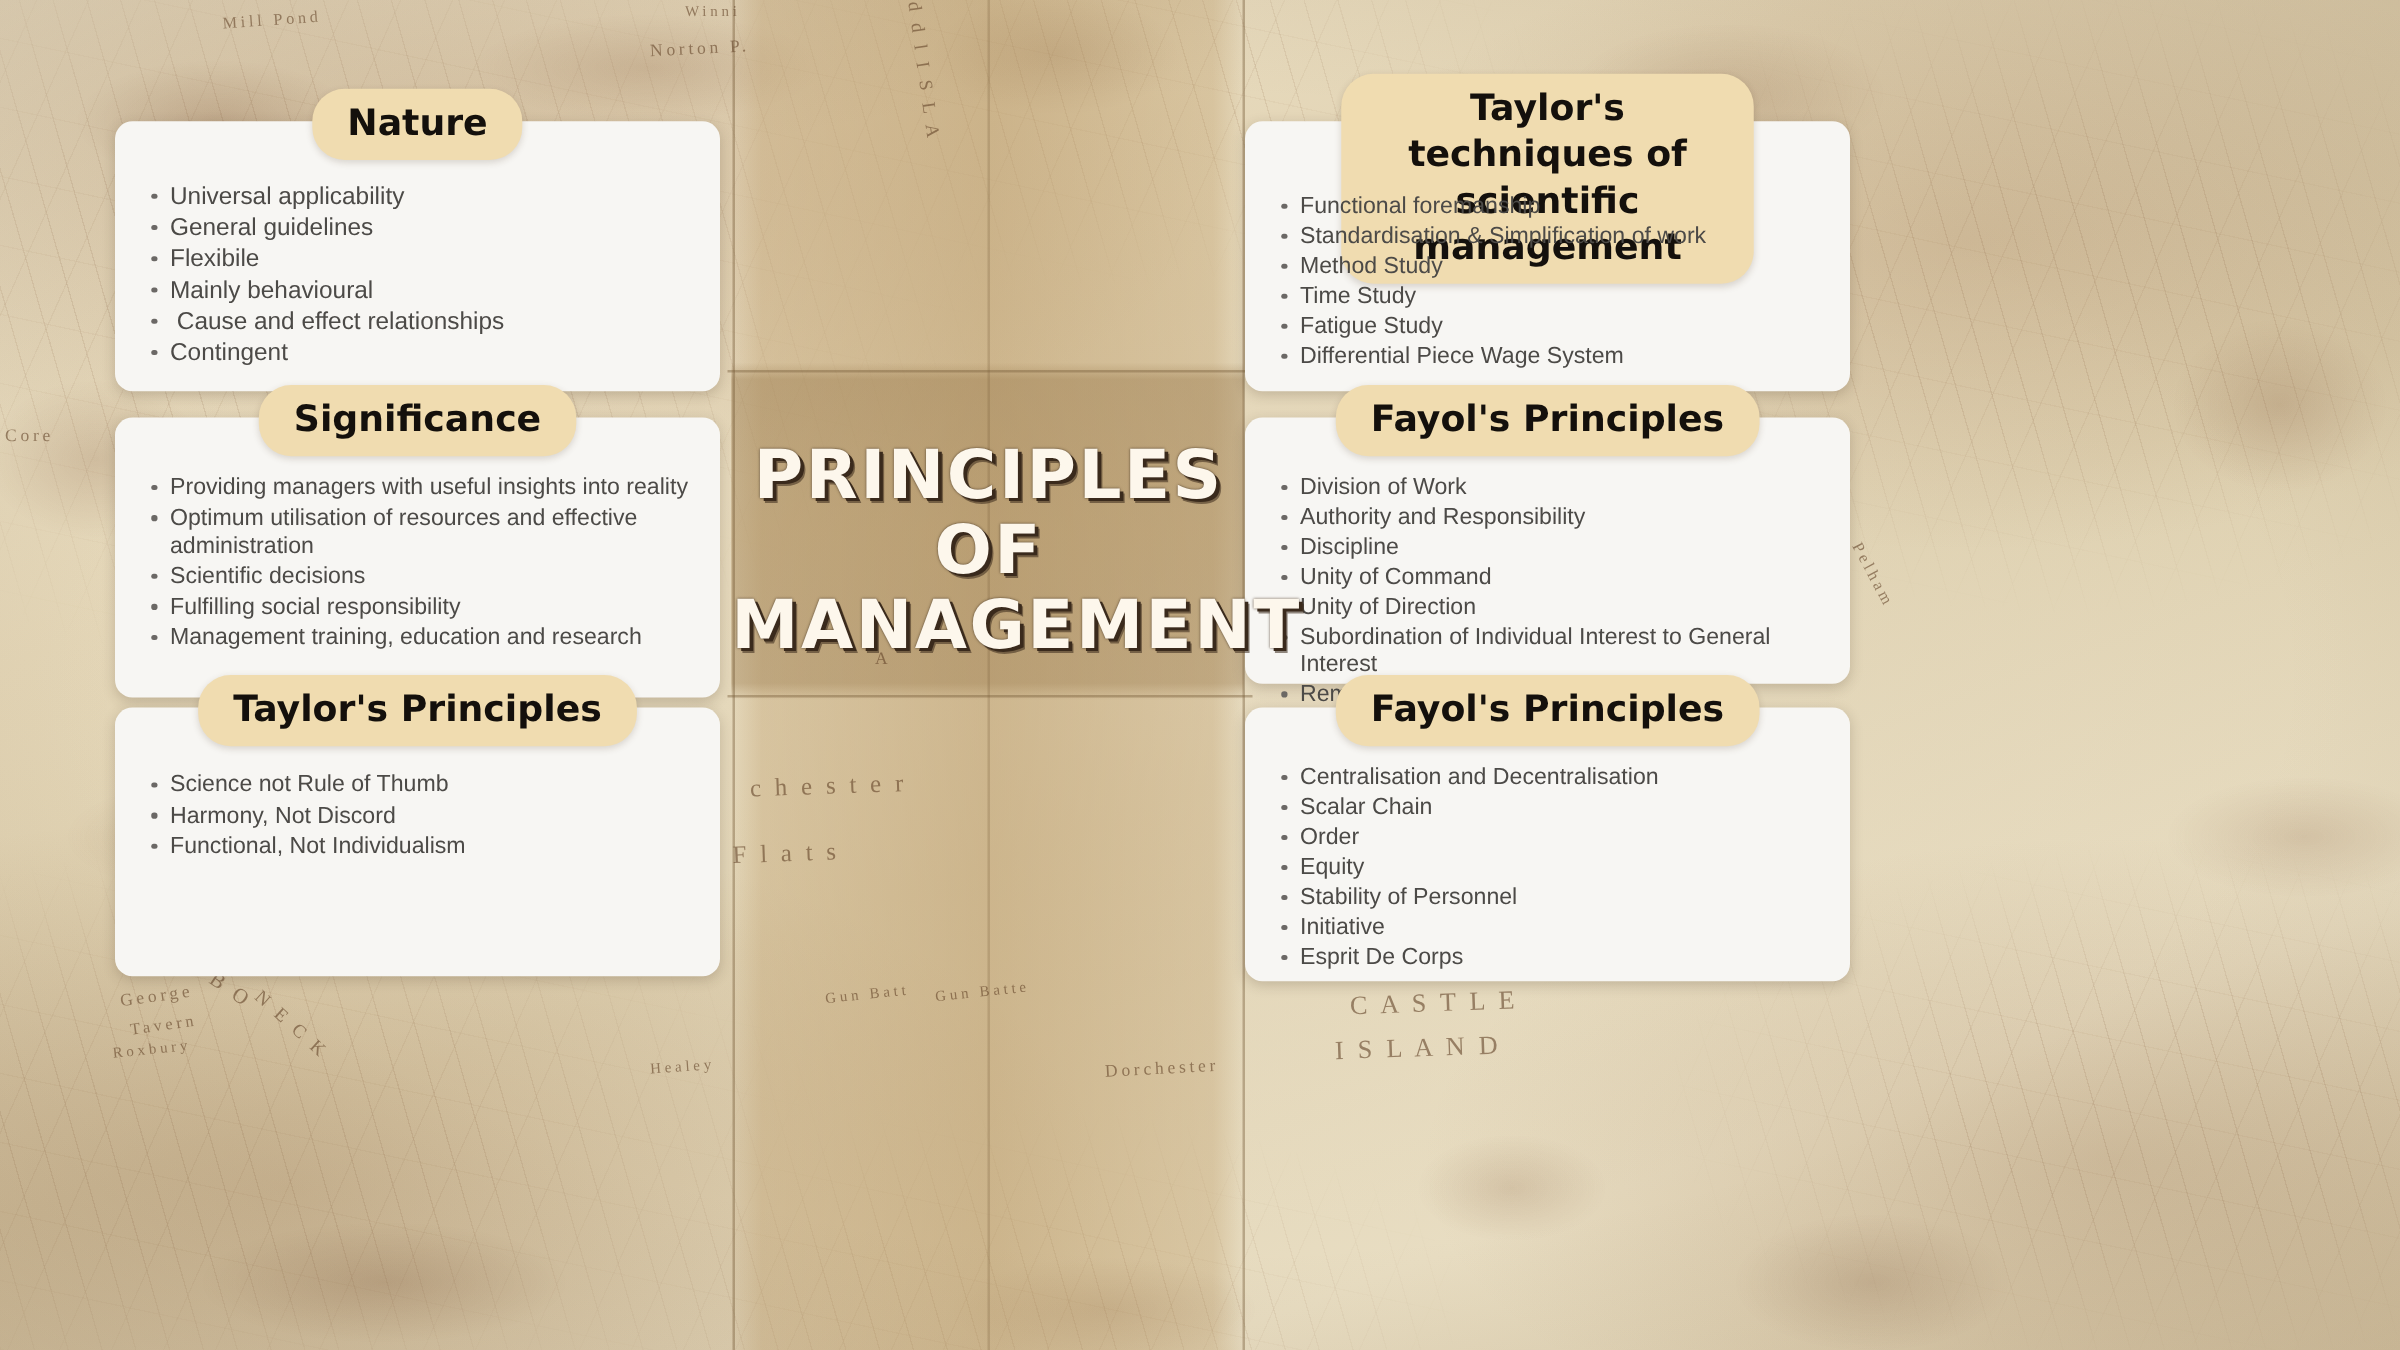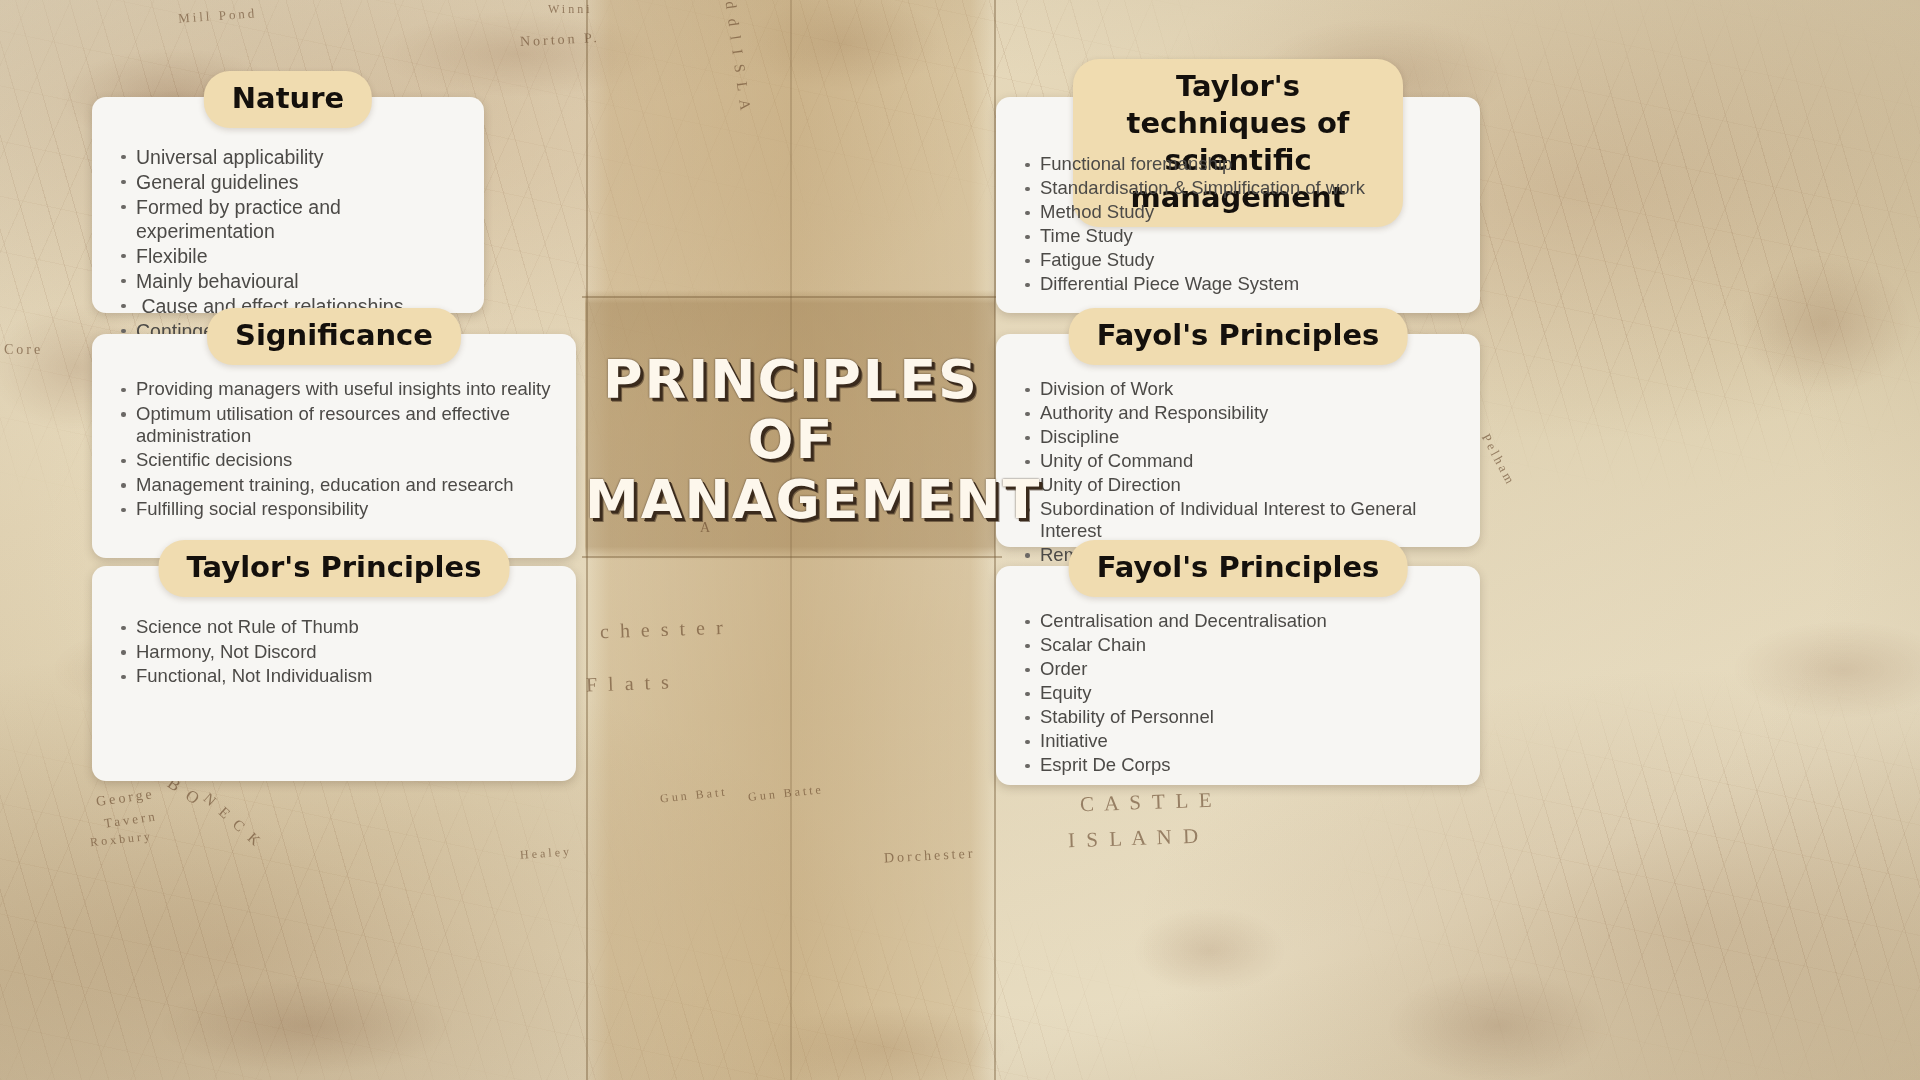--- a/index.html
+++ b/index.html
@@ -214,21 +214,21 @@
     position: absolute;
     left: 5px;
     top: 9.5px;
     width: 4.5px;
     height: 4.5px;
     border-radius: 50%;
     background: #6b6865;
   }
 
   
-  #card-nature       { left: 92px;  top: 97px;  width: 392px; height: 216px; }
+  #card-nature       { left: 92px;  top: 97px;  width: 484px; height: 216px; }
   #card-significance { left: 92px;  top: 334px; width: 484px; height: 224px; }
   #card-taylor-principles { left: 92px; top: 566px; width: 484px; height: 215px; }
 
   #card-taylor-techniques { left: 996px; top: 97px;  width: 484px; height: 216px; }
   #card-fayol-one    { left: 996px; top: 334px; width: 484px; height: 213px; }
   #card-fayol-two    { left: 996px; top: 566px; width: 484px; height: 219px; }
 
   #card-nature .card-body { padding-top: 48px; }
   #card-nature .card-body li { font-size: 19.5px; line-height: 24px; margin-bottom: 1px; }
 
@@ -293,40 +293,39 @@
 </div>
 
 <section class="card left" id="card-nature">
   <div class="card-header">
     <div class="header-text">Nature</div>
   </div>
   <div class="card-body">
     <ul>
         <li>Universal applicability</li>
         <li>General guidelines</li>
-        <li>Formed by practice and experimentation</li>
         <li>Flexibile</li>
         <li>Mainly behavioural</li>
         <li> Cause and effect relationships</li>
         <li>Contingent</li>
       </ul>
   </div>
 </section>
 
 <section class="card left" id="card-significance">
   <div class="card-header">
     <div class="header-text">Significance</div>
   </div>
   <div class="card-body">
     <ul>
         <li>Providing managers with useful insights into reality</li>
         <li>Optimum utilisation of resources and effective administration</li>
         <li>Scientific decisions</li>
+        <li>Fulfilling social responsibility</li>
         <li>Management training, education and research</li>
-        <li>Fulfilling social responsibility</li>
       </ul>
   </div>
 </section>
 
 <section class="card left" id="card-taylor-principles">
   <div class="card-header">
     <div class="header-text">Taylor's Principles</div>
   </div>
   <div class="card-body">
     <ul>

